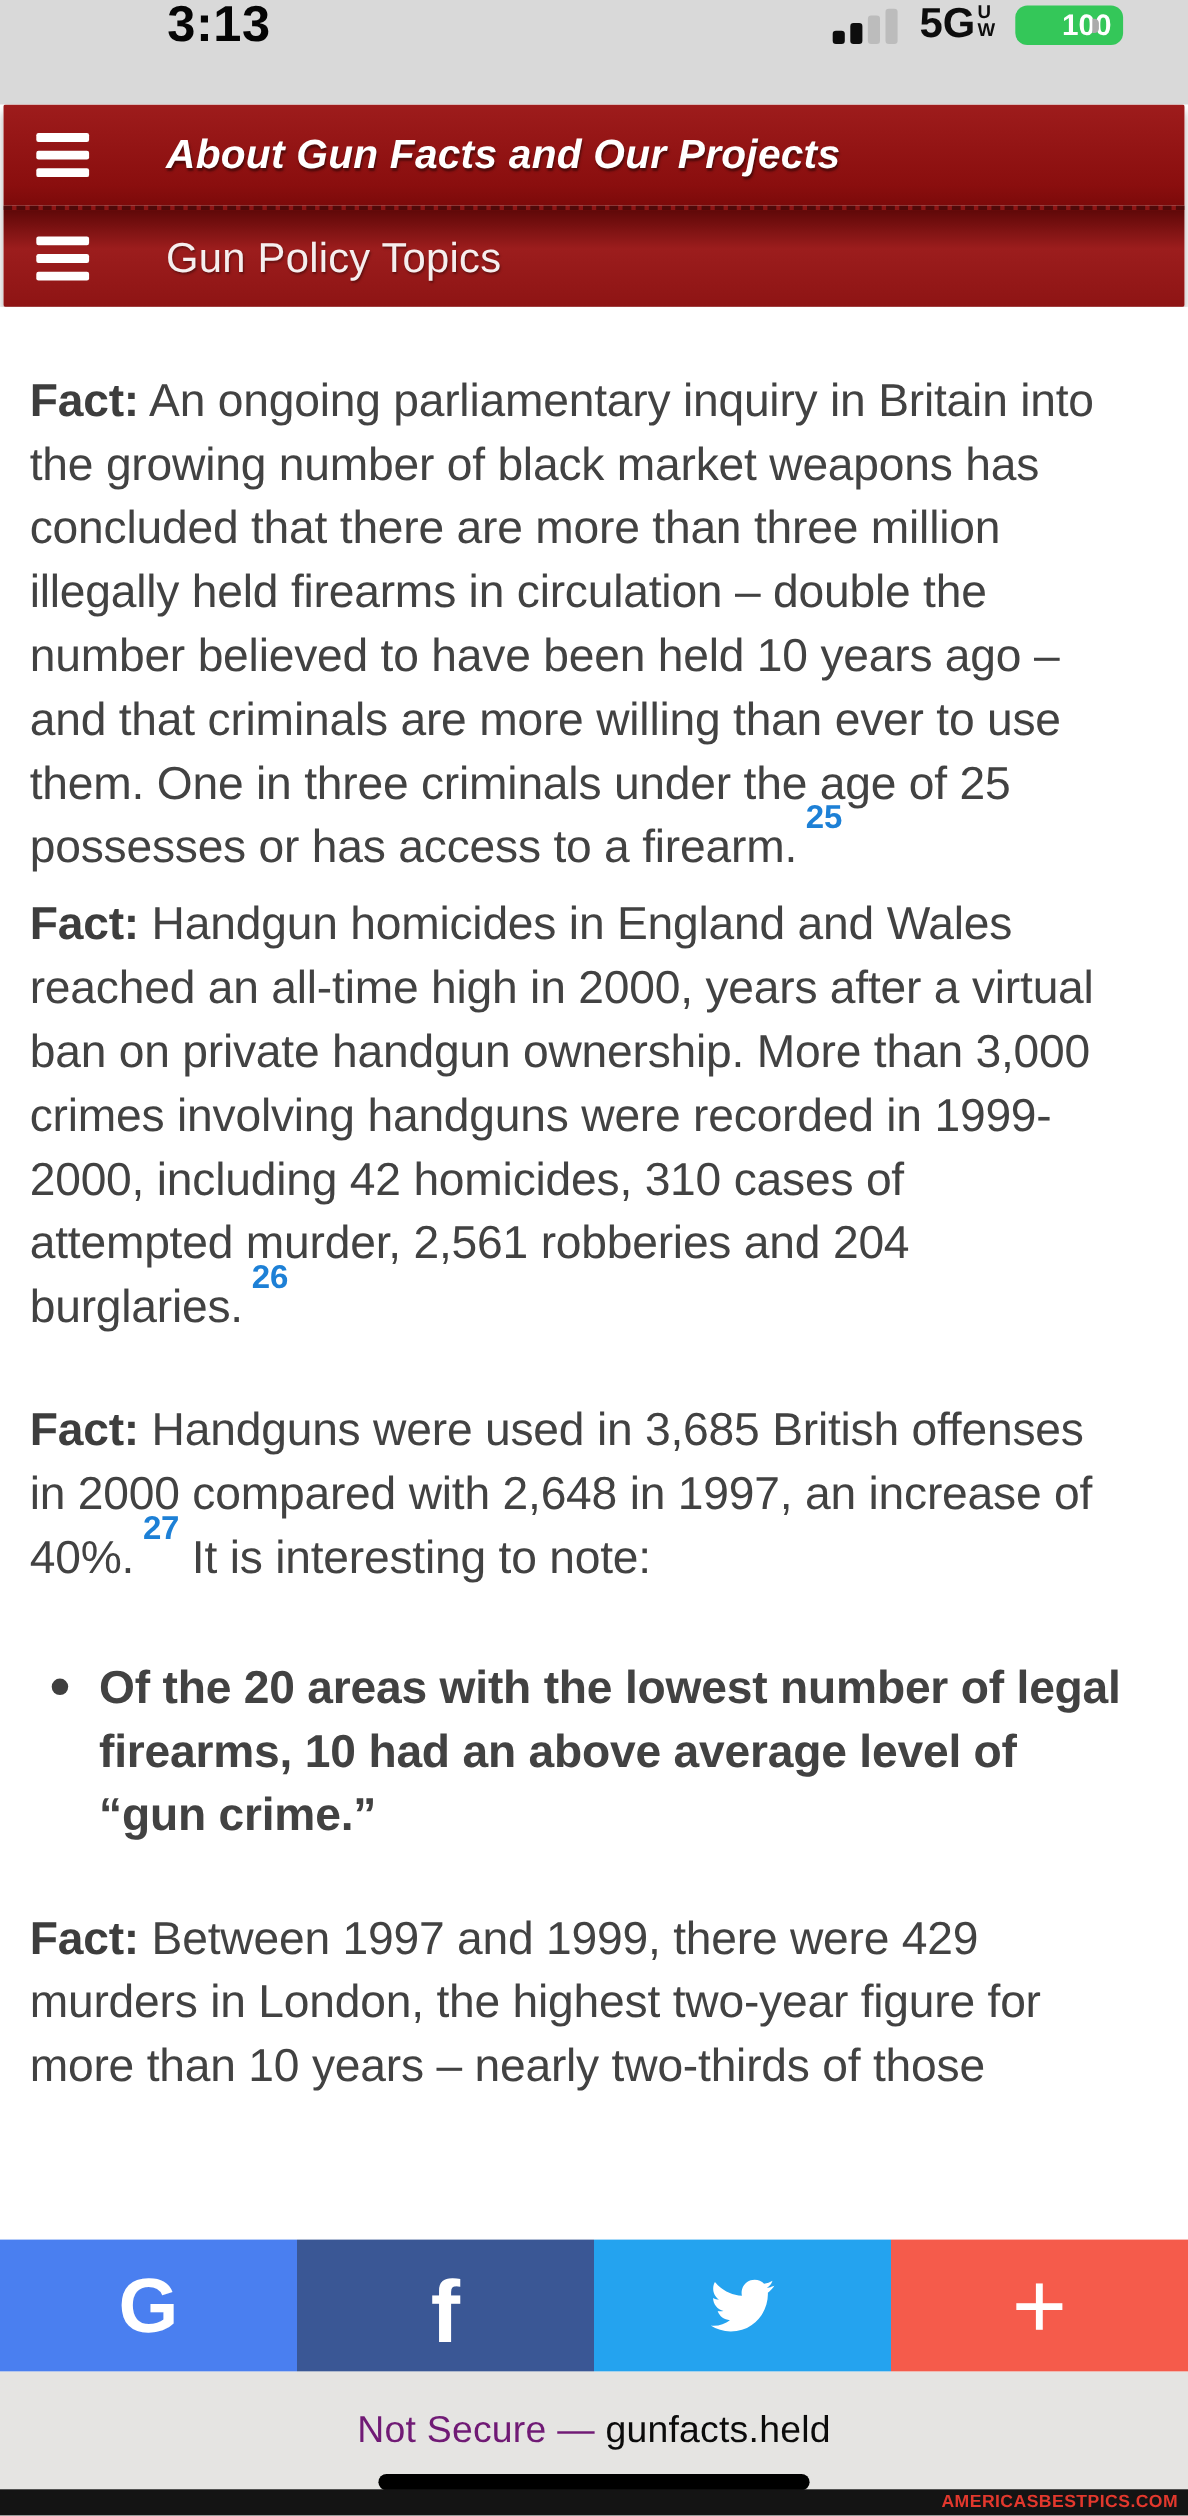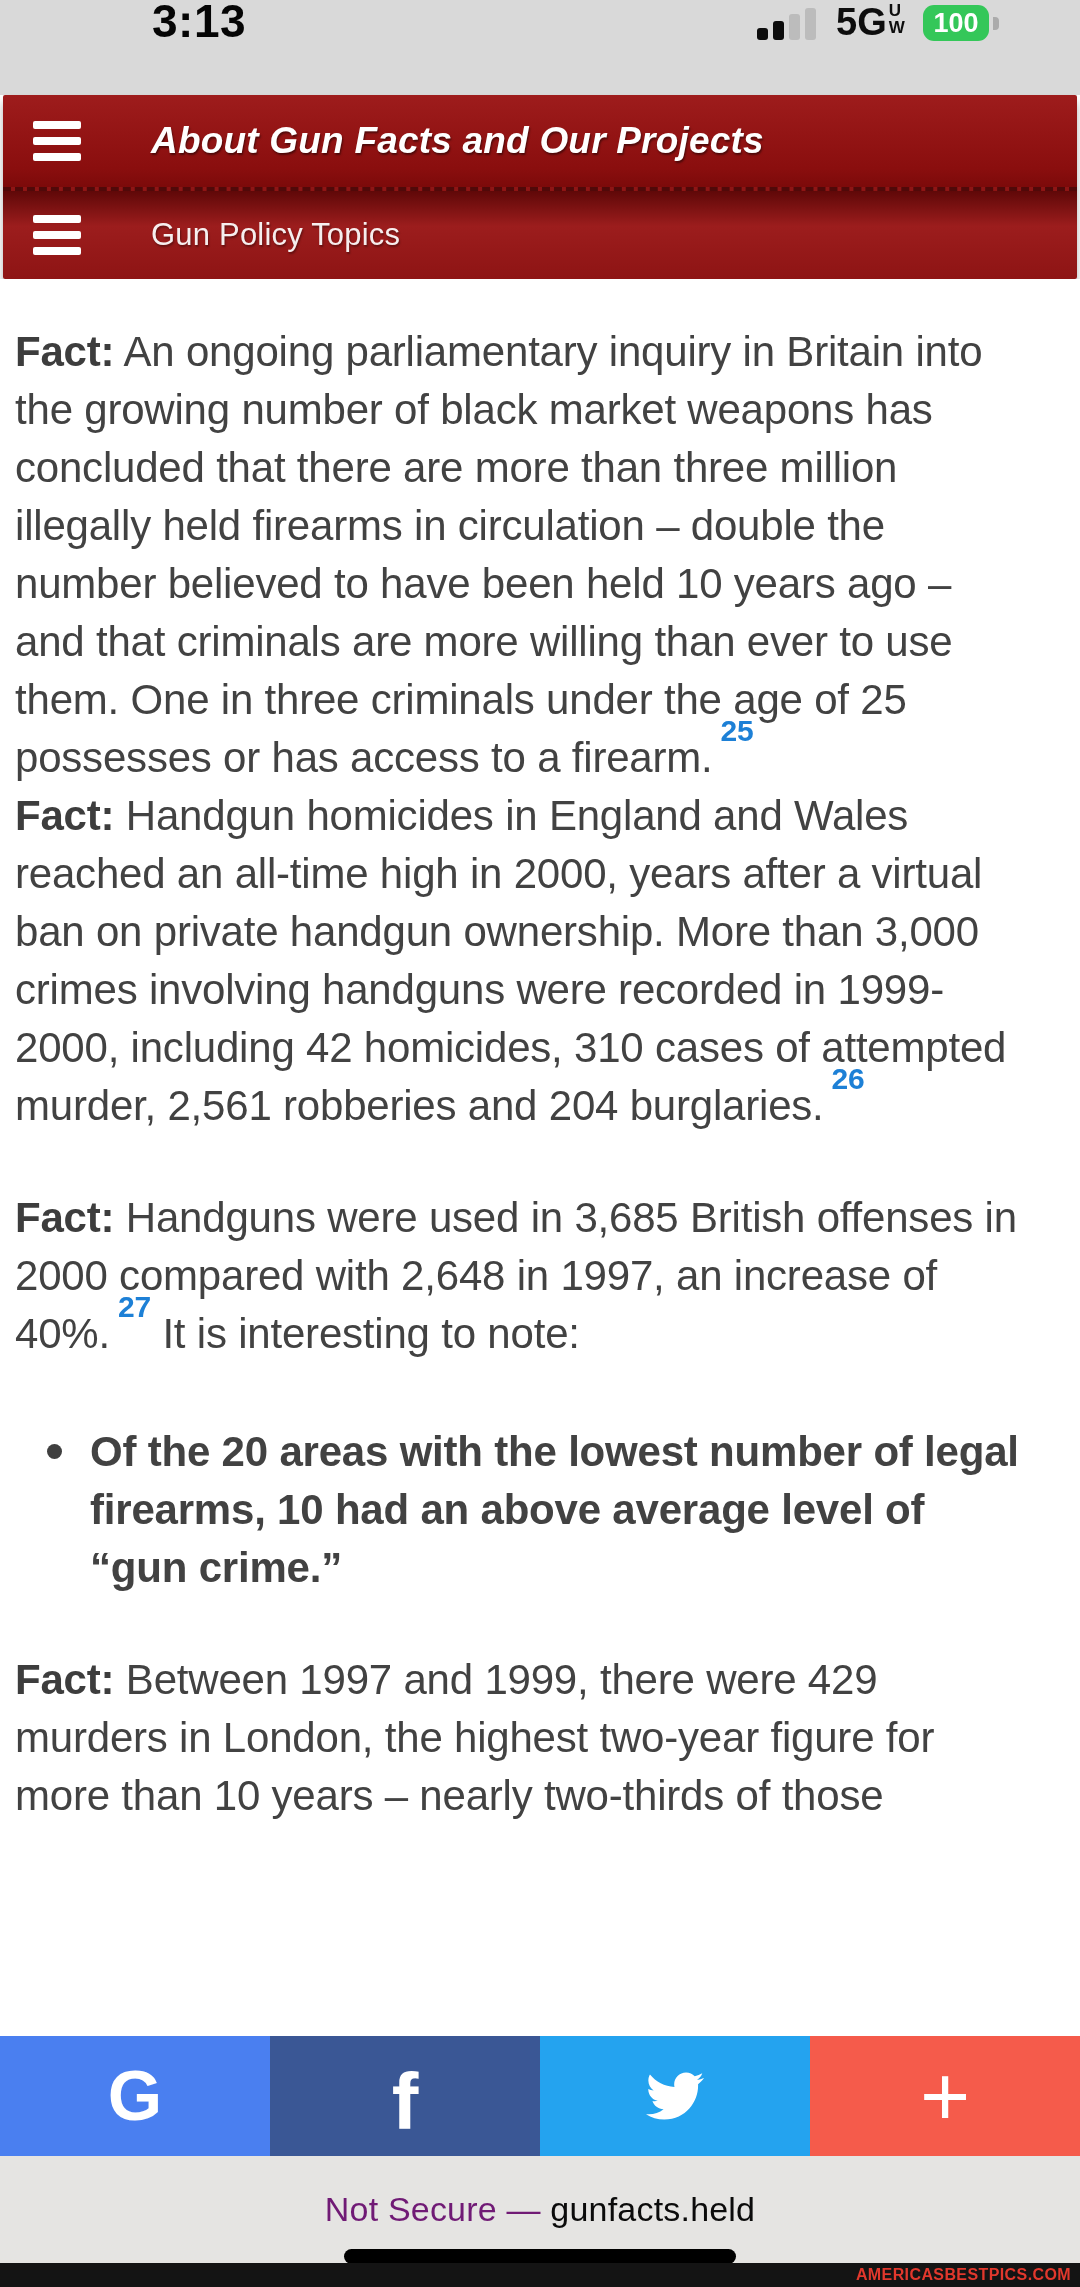--- a/index.html
+++ b/index.html
@@ -10,40 +10,40 @@
   
   .status-area{position:absolute;top:0;left:0;width:1080px;height:95px;background:#d9d9d9;}
   .status-time{position:absolute;left:152px;top:-2px;font-size:46px;line-height:46px;font-weight:700;color:#050505;letter-spacing:0.5px;}
   .signal{position:absolute;left:757px;top:8px;display:flex;align-items:flex-end;gap:5px;height:32px;}
   .signal .bar{width:11px;border-radius:3px;background:#bcbcbc;}
   .signal .bar.on{background:#0d0d0d;}
   .sg{position:absolute;left:836px;top:0px;font-size:38px;line-height:44px;font-weight:600;color:#0d0d0d;display:flex;align-items:flex-start;}
   .sg .uw{display:flex;flex-direction:column;margin-left:2px;margin-top:2px;}
   .sg .uw span{font-size:17px;line-height:17px;font-weight:700;}
   .battery{position:absolute;left:923px;top:5px;width:66px;height:36px;background:#34c759;border-radius:11px;
-    color:#fff;font-size:27px;font-weight:700;text-align:center;line-height:37px;}
+    color:#fff;font-size:27px;font-weight:700;text-align:center;line-height:37px;padding-left:32px;}
   .battery-nub{position:absolute;left:993px;top:17px;width:6px;height:13px;background:#ababab;border-radius:0 4px 4px 0;}
   
   .nav{position:absolute;left:3px;top:95px;width:1074px;border-radius:2px;overflow:hidden;
     box-shadow:0 7px 9px rgba(0,0,0,0.30);}
   .nav-row{height:92px;display:flex;align-items:center;cursor:pointer;}
   .nav-row.first{background:linear-gradient(180deg,#9e1c1c 0%,#8a0e0e 80%,#7c0a0a 100%);}
   .nav-row.second{height:88px;border-top:4px dashed rgba(30,0,0,0.55);
     background:linear-gradient(180deg,#5f0808 0%,#9c1d1d 40%,#8e1414 100%);}
   .burger{width:48px;margin-left:30px;display:flex;flex-direction:column;gap:8px;}
   .burger i{display:block;height:8px;background:#ffffff;border-radius:2px;}
   .nav-title1{margin-left:70px;color:#ffffff;font-size:37px;font-weight:700;font-style:italic;
     text-shadow:1px 2px 2px rgba(0,0,0,0.45);letter-spacing:0.2px;}
-  .nav-title2{margin-left:70px;color:rgba(255,255,255,0.93);font-size:31px;font-weight:400;
+  .nav-title2{margin-left:70px;color:rgba(255,255,255,0.93);font-size:38px;font-weight:400;
     text-shadow:1px 2px 2px rgba(0,0,0,0.35);letter-spacing:0.2px;}
   
   .content{position:absolute;top:279px;left:0;width:1080px;height:1808px;overflow:hidden;
     padding:0;box-sizing:border-box;background:#ffffff;}
   .article{padding:44px 52px 0 15px;font-size:42px;line-height:58px;color:#424242;letter-spacing:-0.2px;}
-  .article p{margin:0;}
+  .article p{margin:12px;}
   .article p.gap{margin-top:54px;}
   .article b{font-weight:700;color:#3d3d3d;}
   sup.cite{color:#1d80d6;font-weight:700;font-size:30px;line-height:0;position:relative;top:-16px;margin-left:8px;cursor:pointer;}
   ul.points{margin:60px 0 0 0;padding:0 0 0 75px;list-style:none;}
   ul.points li{position:relative;margin:0;font-weight:bold;}
   ul.points li::before{content:"";position:absolute;left:-43px;top:21px;width:15px;height:15px;border-radius:50%;background:#3f3f3f;}
   .it{font-style:italic;}
   
   .share{position:absolute;left:0;top:2036px;width:1080px;height:120px;display:flex;}
   .share-btn{flex:1;display:flex;align-items:center;justify-content:center;color:#ffffff;cursor:pointer;}

